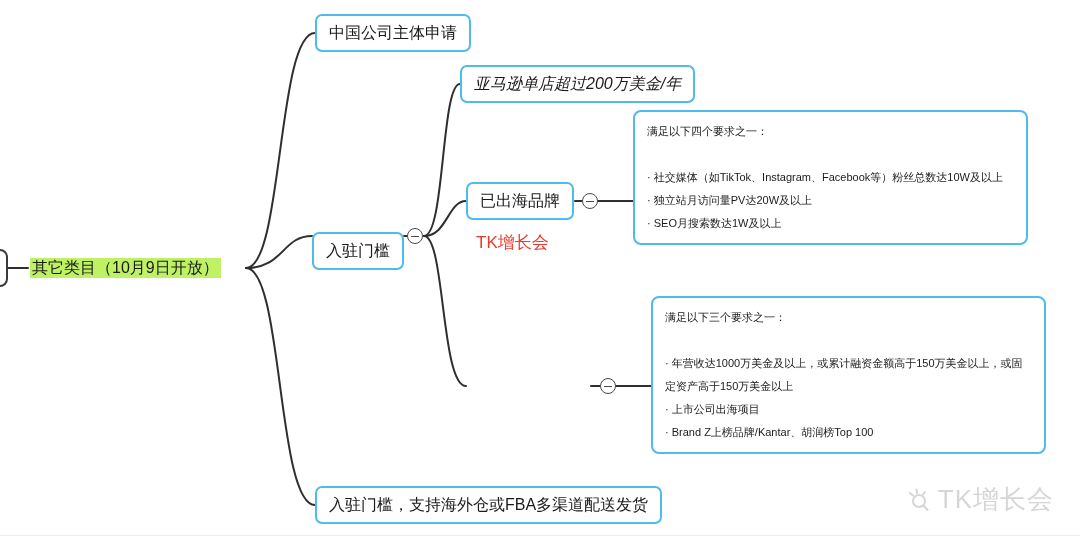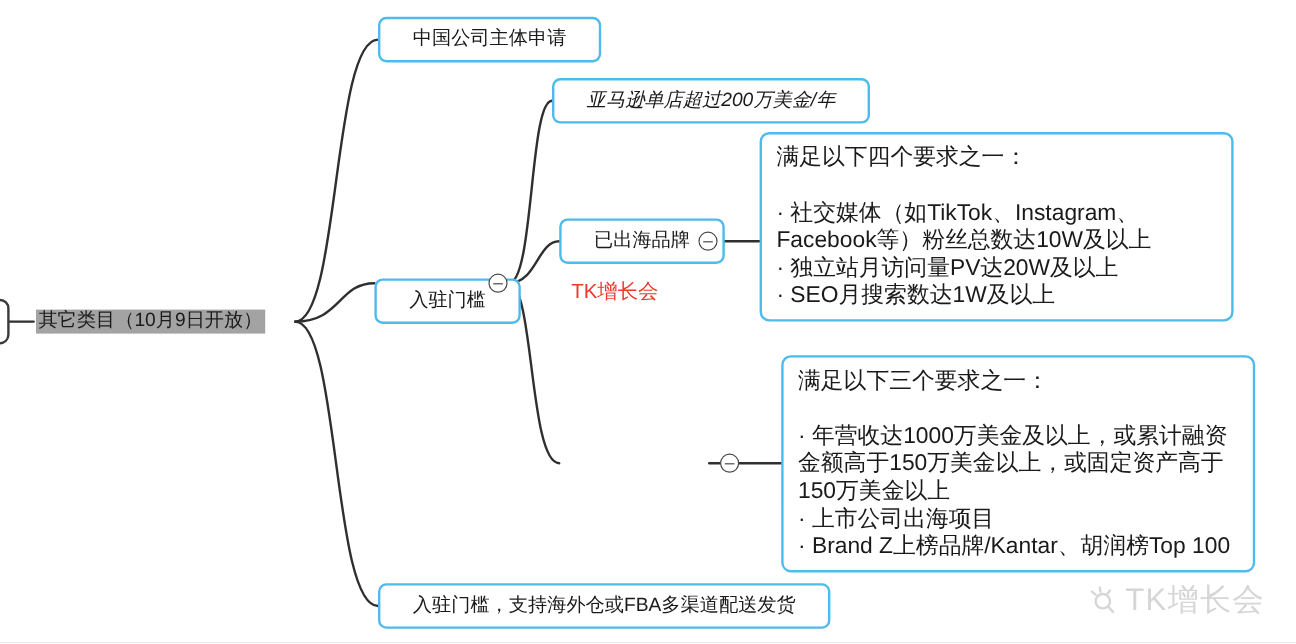--- a/index.html
+++ b/index.html
@@ -5,37 +5,37 @@
   * { margin:0; padding:0; box-sizing:border-box; }
   html,body { background:#ffffff; }
   body { font-family:"Liberation Sans","DejaVu Sans",sans-serif; color:#1a1a1a; }
   .canvas { position:relative; width:1080px; height:537px; background:#fff; overflow:hidden; }
   .connectors { position:absolute; left:0; top:0; pointer-events:none; }
   .connectors path { stroke:#2f2f2f; stroke-width:2; fill:none; stroke-linecap:round; }
 
   .node {
     position:absolute; background:#fff;
     border:2px solid #4fbaec; border-radius:7px;
-    padding:7px 27px; font-size:16px; line-height:20px;
+    padding:7px 12px; font-size:16px; line-height:20px;
     white-space:nowrap; color:#1a1a1a;
   }
   .stub { left:-62px; top:249px; width:70px; height:38px; border-color:#3a3a3a; border-radius:8px; padding:0; }
-  .plain-label { position:absolute; left:30px; top:258px; font-size:16px; line-height:20px; color:#1a1a1a; background:#a3a3a3; padding:0 2px; }
+  .plain-label { position:absolute; left:30px; top:258px; font-size:16px; line-height:20px; color:#1a1a1a; background:#bef264; padding:0 2px; }
 
   .collapse {
     position:absolute; width:16px; height:16px; border:1.5px solid #4a4a4a;
     border-radius:50%; background:#fff; display:flex; align-items:center; justify-content:center;
     z-index:3; cursor:pointer;
   }
   .collapse .minus { width:8px; height:0; border-top:1.5px solid #4a4a4a; }
 
   .bignode {
     position:absolute; width:395px; background:#fff;
     border:2px solid #4fbaec; border-radius:8px;
-    padding:8px 12px; font-size:19px; line-height:23px; color:#1a1a1a;
+    padding:8px 12px; font-size:11px; line-height:23px; color:#1a1a1a;
   }
   .bignode .spacer { height:23px; }
 
   .red-mark { position:absolute; left:476px; top:231px; font-size:17px; color:#e93a2b; }
 
   .corner-watermark {
     position:absolute; right:26px; bottom:20px; color:#d6d6d6;
     font-size:26px; letter-spacing:1px; display:flex; align-items:center; gap:4px;
     user-select:none;
   }

